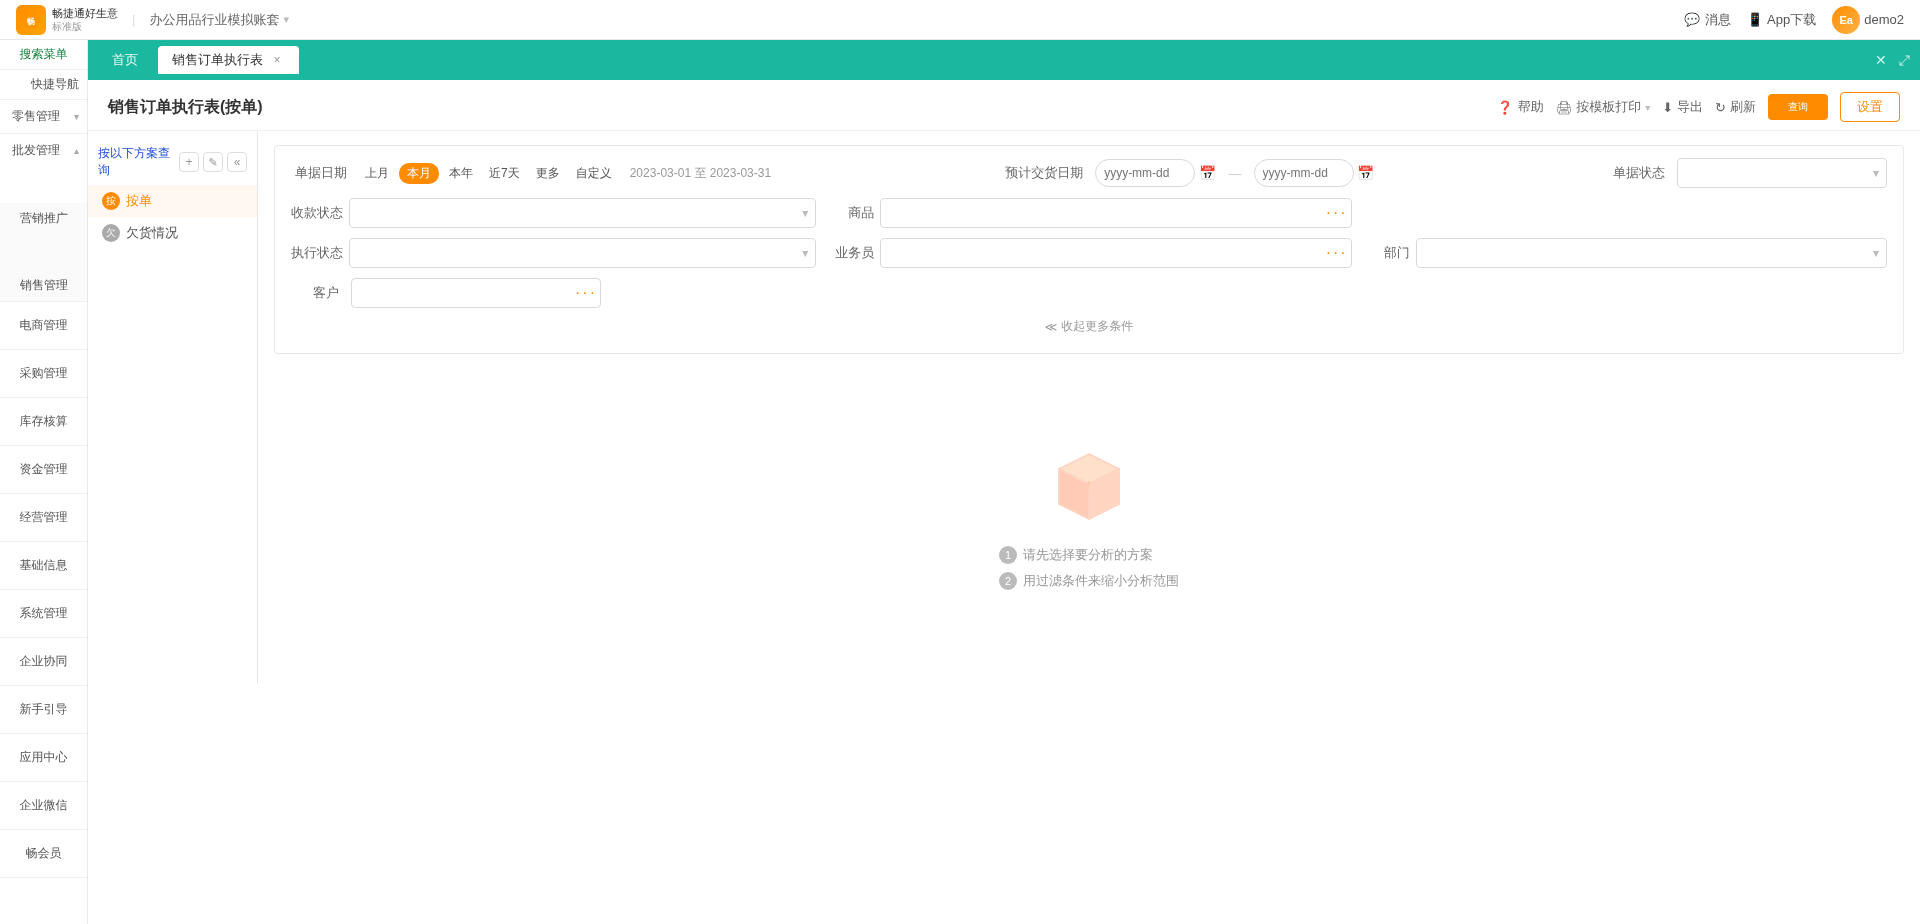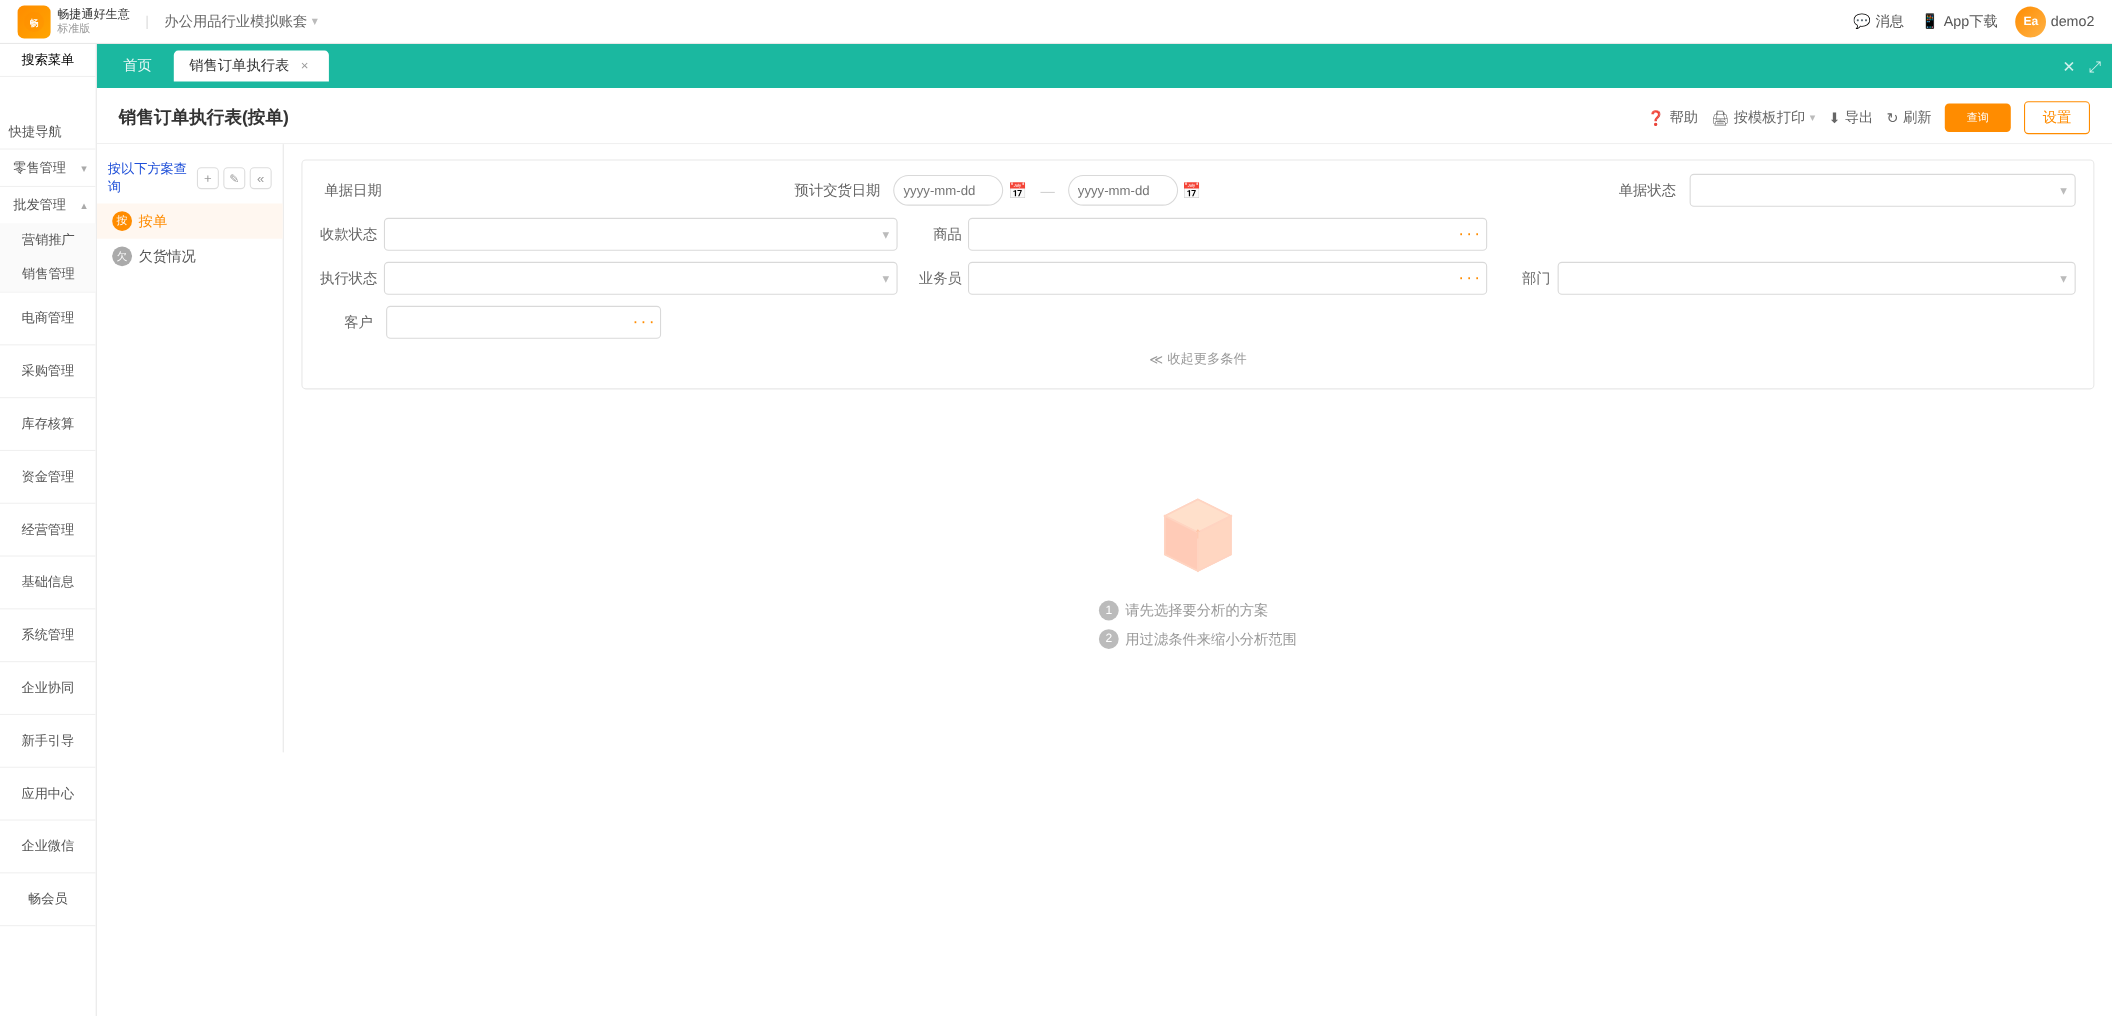--- a/index.html
+++ b/index.html
@@ -103,33 +103,32 @@
       cursor: pointer;
       font-size: 12px;
       color: #555;
       border-bottom: 1px solid #f0f0f0;
       min-height: 48px;
       text-align: center;
     }
     .sidebar-search {
       padding: 6px 8px;
       font-size: 12px;
-      color: #000000;
+      color: #15803d;
       cursor: pointer;
       border-bottom: 1px solid #f0f0f0;
       text-align: center;
     }
     .sidebar-quick {
       padding: 6px 8px;
       font-size: 12px;
       color: #555;
       cursor: pointer;
       border-bottom: 1px solid #f0f0f0;
-      text-align: left;
-      margin-top: 36px;
+      text-align: right;
     }
 
     
     .content-area {
       flex: 1;
       display: flex;
       flex-direction: column;
       overflow: hidden;
     }
 
@@ -513,20 +512,21 @@
     .sidebar-arrow { font-size: 10px; color: #aaa; }
     .sidebar-sub-items { background: #fafafa; }
     .sidebar-sub-item {
       padding: 7px 8px 7px 20px;
       font-size: 12px;
       color: #555;
       cursor: pointer;
       display: flex;
       align-items: center;
       gap: 4px;
+      margin-top: 36px;
     }
   </style>
 </head>
 <body>
 
 <div class="top-header">
   <div class="top-header-left">
     <div class="logo-area">
       <div class="logo-icon">
         <svg width="20" height="20" viewBox="0 0 20 20">
@@ -661,20 +661,31 @@
               <span>欠货情况</span>
             </div>
           </div>
 
           <div class="right-content">
 
             <div class="filter-area">
 
               <div class="filter-row">
                 <span class="filter-label">单据日期</span>
+                <div class="date-row">
+                  <div class="date-filter-btns">
+                    <span class="date-btn">上月</span>
+                    <span class="date-btn active">本月</span>
+                    <span class="date-btn">本年</span>
+                    <span class="date-btn">近7天</span>
+                    <span class="date-btn">更多</span>
+                    <span class="date-btn">自定义</span>
+                  </div>
+                  <span style="font-size:12px;color:#999;margin-left:4px;">2023-03-01 至 2023-03-31</span>
+                </div>
                 <div style="flex:1;"></div>
                 <span class="filter-label">预计交货日期</span>
                 <div class="date-input-wrap">
                   <input class="date-input" placeholder="yyyy-mm-dd" style="">
                   <span class="date-icon">📅</span>
                 </div>
                 <span style="color:#ccc;">—</span>
                 <div class="date-input-wrap">
                   <input class="date-input" placeholder="yyyy-mm-dd" style="">
                   <span class="date-icon">📅</span>

